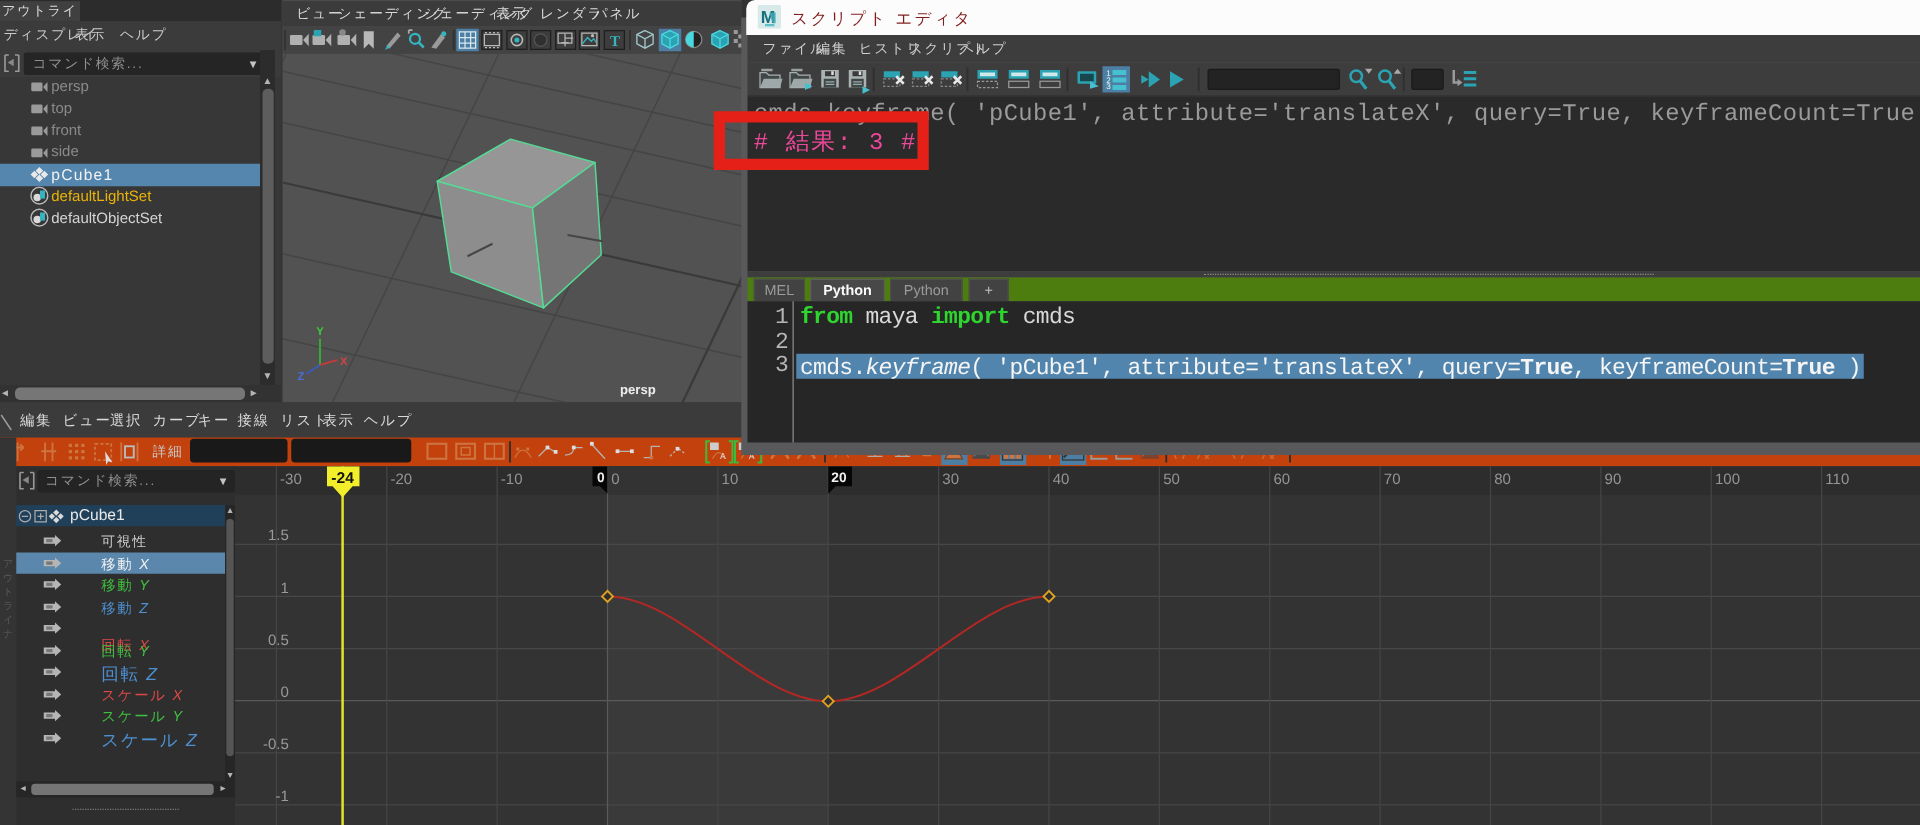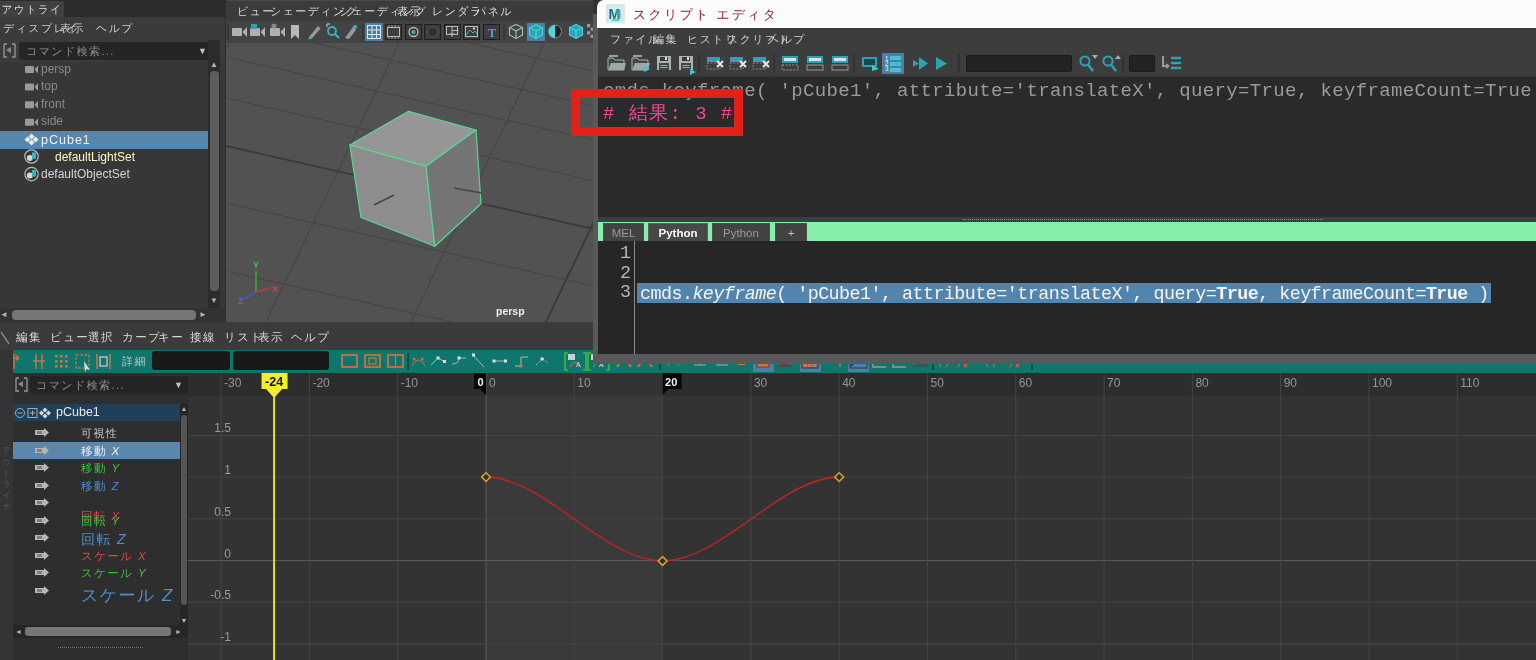--- a/index.html
+++ b/index.html
@@ -65,21 +65,21 @@
     <svg class="abs" style="left:24px;top:87px" width="16" height="34" viewBox="0 0 16 34">
       <g>
           <g id="setic">
             <circle cx="7.5" cy="7.5" r="6.7" fill="none" stroke="#b8b8b8" stroke-width="1.2"></circle>
             <circle cx="5.8" cy="9" r="3" fill="#d8d8d8"></circle>
             <rect x="8" y="3.4" width="4" height="6.5" fill="#35b5c0"></rect>
           </g>
           <use href="#setic" y="17.6"></use>
         </g>
     </svg>
-    <div class="abs" style="left:55px;top:88px;color:#fef9c3">defaultLightSet</div>
+    <div class="abs" style="left:41px;top:88px;color:#eab308">defaultLightSet</div>
     <div class="abs" style="left:41px;top:105px;color:#d4d4d4">defaultObjectSet</div>
   </div>
 
   <div class="abs" style="left:208px;top:40px;width:12px;height:268px;background:#2c2c2c">
     <div class="abs" style="left:1px;top:18px;width:10px;height:13px;color:#b5b5b5;font-size:8px;text-align:center;line-height:13px">▲</div>
     <div class="abs" style="left:1.5px;top:31px;width:9px;height:220px;background:#5d5d5d;border-radius:4px"></div>
     <div class="abs" style="left:1px;bottom:1px;width:10px;height:13px;color:#b5b5b5;font-size:8px;text-align:center;line-height:13px">▼</div>
   </div>
 
   <div class="abs" style="left:0;top:308px;width:225px;height:14px;background:#323232">
@@ -250,21 +250,21 @@
     <span class="abs jps" style="left:50px">ビュー</span>
     <span class="abs jps" style="left:88px">選択</span>
     <span class="abs jps" style="left:122px">カーブ</span>
     <span class="abs jps" style="left:158px">キー</span>
     <span class="abs jps" style="left:190px">接線</span>
     <span class="abs jps" style="left:224px">リスト</span>
     <span class="abs jps" style="left:258px">表示</span>
     <span class="abs jps" style="left:291px">ヘルプ</span>
   </div>
 
-  <div class="abs" style="left:0;top:28px;width:1536px;height:23px;background:#0f766e" id="getb">
+  <div class="abs" style="left:0;top:28px;width:1536px;height:23px;background:#c2410c" id="getb">
     <span class="abs jps" style="left:122px;top:4px;color:#c8c8c8;font-size:11px">詳細</span>
     <div class="abs" style="left:152px;top:1px;width:78px;height:19px;background:#191919;border-radius:3px"></div>
     <div class="abs" style="left:233px;top:1px;width:96px;height:19px;background:#191919;border-radius:3px"></div>
   <svg class="abs" style="left:0;top:0" width="1536" height="23" viewBox="0 0 1536 23">
         <g stroke="#cd7440" stroke-width="1.5" fill="none">
           <path d="M14 4 L14 19 M10 8 L19 8 M19 8 L16 5.5 M19 8 L16 10.5"></path>
           <path d="M36 4 L36 19 M42 4 L42 19 M33 11 L45 11"></path>
         </g>
         <g fill="#cd7440">
           <rect x="55" y="5" width="2.6" height="2.6"></rect>
@@ -468,21 +468,21 @@
           <rect x="1" y="3" width="9" height="5" fill="#b5b5b5"></rect>
           <path d="M10 1 L15 5.5 L10 10 Z" fill="#b5b5b5"></path>
           <rect x="3" y="4.2" width="5" height="2.6" fill="#777"></rect>
         </svg>
         <div class="abs jps" style="left:68px;top:193.4px;font-size:11.5px;color:#3fc13f">スケール <i>Y</i></div>
         <svg class="abs" style="left:21px;top:211.95000000000002px" width="15" height="11" viewBox="0 0 15 11">
           <rect x="1" y="3" width="9" height="5" fill="#b5b5b5"></rect>
           <path d="M10 1 L15 5.5 L10 10 Z" fill="#b5b5b5"></path>
           <rect x="3" y="4.2" width="5" height="2.6" fill="#777"></rect>
         </svg>
-        <div class="abs jps" style="left:68px;top:210.95000000000002px;font-size:17px;color:#4e8fd0">スケール <i>Z</i></div>
+        <div class="abs jps" style="left:68px;top:210.95000000000002px;font-size:14px;color:#4e8fd0">スケール <i>Z</i></div>
       </div>
 
     <div class="abs" style="left:167px;top:31px;width:8px;height:223px;background:#262626">
       <div class="abs" style="left:0;top:0;width:8px;height:10px;color:#b5b5b5;font-size:7px;text-align:center;line-height:10px">▲</div>
       <div class="abs" style="left:1px;top:11px;width:6px;height:190px;background:#555;border-radius:3px"></div>
       <div class="abs" style="left:0;top:212px;width:8px;height:10px;color:#b5b5b5;font-size:7px;text-align:center;line-height:10px">▼</div>
     </div>
 
     <div class="abs" style="left:0;top:252px;width:175px;height:13px;background:#262626">
       <div class="abs" style="left:2px;top:0;width:9px;height:13px;color:#b5b5b5;font-size:7px;line-height:13px">◄</div>
@@ -682,28 +682,29 @@
 
   <div class="abs mono" style="left:5px;top:77px;width:938px;height:140px;background:#2a2a2a;color:#9a9a9a;font-size:19.05px">
     <div class="abs" style="left:5px;top:3px;white-space:pre;letter-spacing:0.34px">cmds.keyframe( 'pCube1', attribute='translateX', query=True, keyframeCount=True )</div>
     <div class="abs" style="left:5px;top:23px;white-space:pre;color:#ec4899;letter-spacing:1.4px"># 結果: 3 #</div>
   </div>
 
   <div class="abs" style="left:5px;top:217px;width:938px;height:5px;background:#3d3d3d">
     <div class="abs" style="left:365px;top:2px;width:360px;border-top:1px dotted #8a8a8a"></div>
   </div>
 
-  <div class="abs" style="left:5px;top:222px;width:938px;height:19px;background:#86efac;font-size:11.5px;color:#9b9b9b">
+  <div class="abs" style="left:5px;top:222px;width:938px;height:19px;background:#4d7c0f;font-size:11.5px;color:#9b9b9b">
     <div class="abs" style="left:5px;top:1px;width:41px;height:18px;line-height:18px;text-align:center;background:#424242;border:1px solid #4e4e4e;border-bottom:none">MEL</div>
     <div class="abs" style="left:50px;top:1px;width:60px;height:18px;line-height:18px;text-align:center;background:#484848;color:#fafafa;font-weight:bold;border:1px solid #5e5e5e;border-bottom:none">Python</div>
     <div class="abs" style="left:114px;top:1px;width:58px;height:18px;line-height:18px;text-align:center;background:#424242;border:1px solid #4e4e4e;border-bottom:none">Python</div>
     <div class="abs" style="left:177px;top:1px;width:32px;height:18px;line-height:18px;text-align:center;color:#c0c0c0;background:#424242;border:1px solid #4e4e4e;border-bottom:none">+</div>
   </div>
 
   <div class="abs mono" style="left:5px;top:241px;width:938px;height:113px;background:#262626;font-size:18.35px">
     <div class="abs" style="left:0;top:0;width:37px;height:113px;border-right:1px solid #8a8a8a"></div>
     <div class="abs" style="left:0;top:3px;width:33px;text-align:right;color:#b5b5b5;line-height:19.7px">1<br>2<br>3</div>
+    <div class="abs" style="left:42px;top:3px;line-height:19.7px;white-space:pre;color:#d8d8d8;letter-spacing:-0.53px"><span style="color:#2fd52f;font-weight:bold">from</span> maya <span style="color:#2fd52f;font-weight:bold">import</span> cmds</div>
     <div class="abs" style="left:39px;top:42.4px;width:854px;height:20px;background:#5285ad"></div>
     <div class="abs" style="left:42px;top:43px;white-space:pre;color:#f5f5f5;letter-spacing:-0.53px">cmds.<i>keyframe</i>( 'pCube1', attribute='translateX', query=<b>True</b>, keyframeCount=<b>True</b> )</div>
   </div>
 </div>
 
 <div class="abs" style="left:571px;top:89px;width:172px;height:47px;border:9px solid #e52019"></div>
 
 </body></html>

